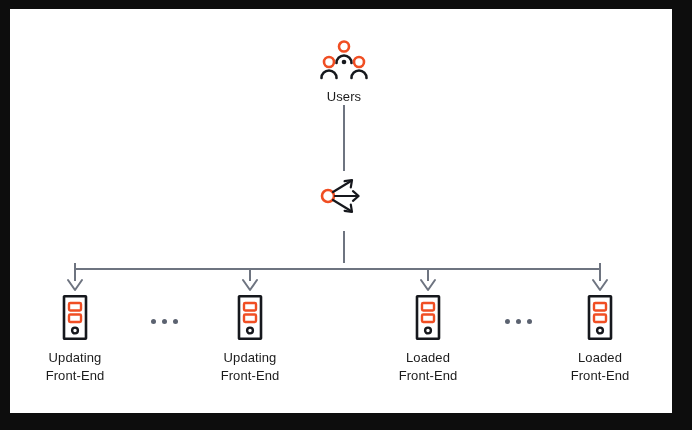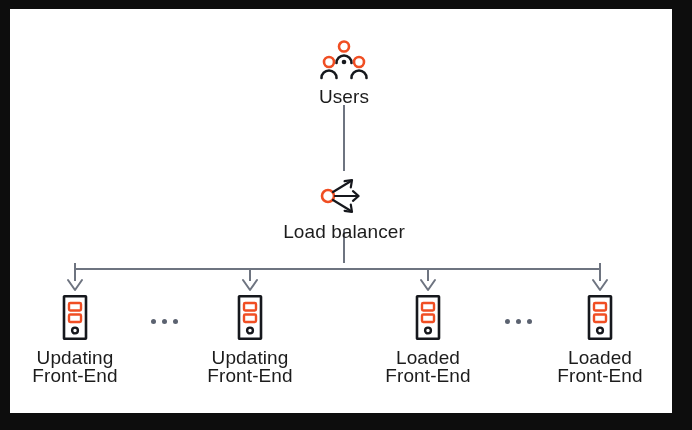--- a/index.html
+++ b/index.html
@@ -33,21 +33,21 @@
   }
 
   
   .node {
     position: absolute;
     text-align: center;
   }
 
   .node-label {
     font-family: "Liberation Sans", sans-serif;
-    font-size: 19px;
+    font-size: 13px;
     line-height: 17.5px;
     color: #1c1c1c;
     white-space: pre-line;
     letter-spacing: 0.1px;
   }
 
   .icon-box {
     display: block;
     margin: 0 auto;
   }
@@ -120,21 +120,20 @@
 
         <line x1="16" y1="19" x2="39" y2="19" stroke="#16181D" stroke-width="2.2" stroke-linecap="round"></line>
         <path d="M 34 14.2 L 39.6 19 L 34 23.8" fill="none" stroke="#16181D" stroke-width="2.2" stroke-linecap="round" stroke-linejoin="round"></path>
 
         <line x1="14" y1="15" x2="32" y2="4" stroke="#16181D" stroke-width="2.2" stroke-linecap="round"></line>
         <path d="M 25.6 4.2 L 33 3 L 31.8 10.4" fill="none" stroke="#16181D" stroke-width="2.2" stroke-linecap="round" stroke-linejoin="round"></path>
 
         <line x1="14" y1="23" x2="32" y2="34" stroke="#16181D" stroke-width="2.2" stroke-linecap="round"></line>
         <path d="M 31.8 27.6 L 33 35 L 25.6 33.8" fill="none" stroke="#16181D" stroke-width="2.2" stroke-linecap="round" stroke-linejoin="round"></path>
       </svg>
-      <div class="node-label" style="margin-top:8px;">Load balancer</div>
     </div>
 
     <div class="node" style="left:15px; top:286px; width:100px;">
       <svg class="icon-box" width="32" height="45" viewBox="0 0 32 45">
         <rect x="5" y="1.3" width="22" height="42.4" rx="0.5" fill="#ffffff" stroke="#16181D" stroke-width="2.6"></rect>
         <rect x="10" y="8" width="12" height="7.5" rx="1.2" fill="none" stroke="#F04E23" stroke-width="2.4"></rect>
         <rect x="10" y="19.5" width="12" height="7.5" rx="1.2" fill="none" stroke="#F04E23" stroke-width="2.4"></rect>
         <circle cx="16" cy="35.5" r="2.9" fill="none" stroke="#16181D" stroke-width="2.4"></circle>
       </svg>
       <div class="node-label" style="margin-top:9px;">Updating

